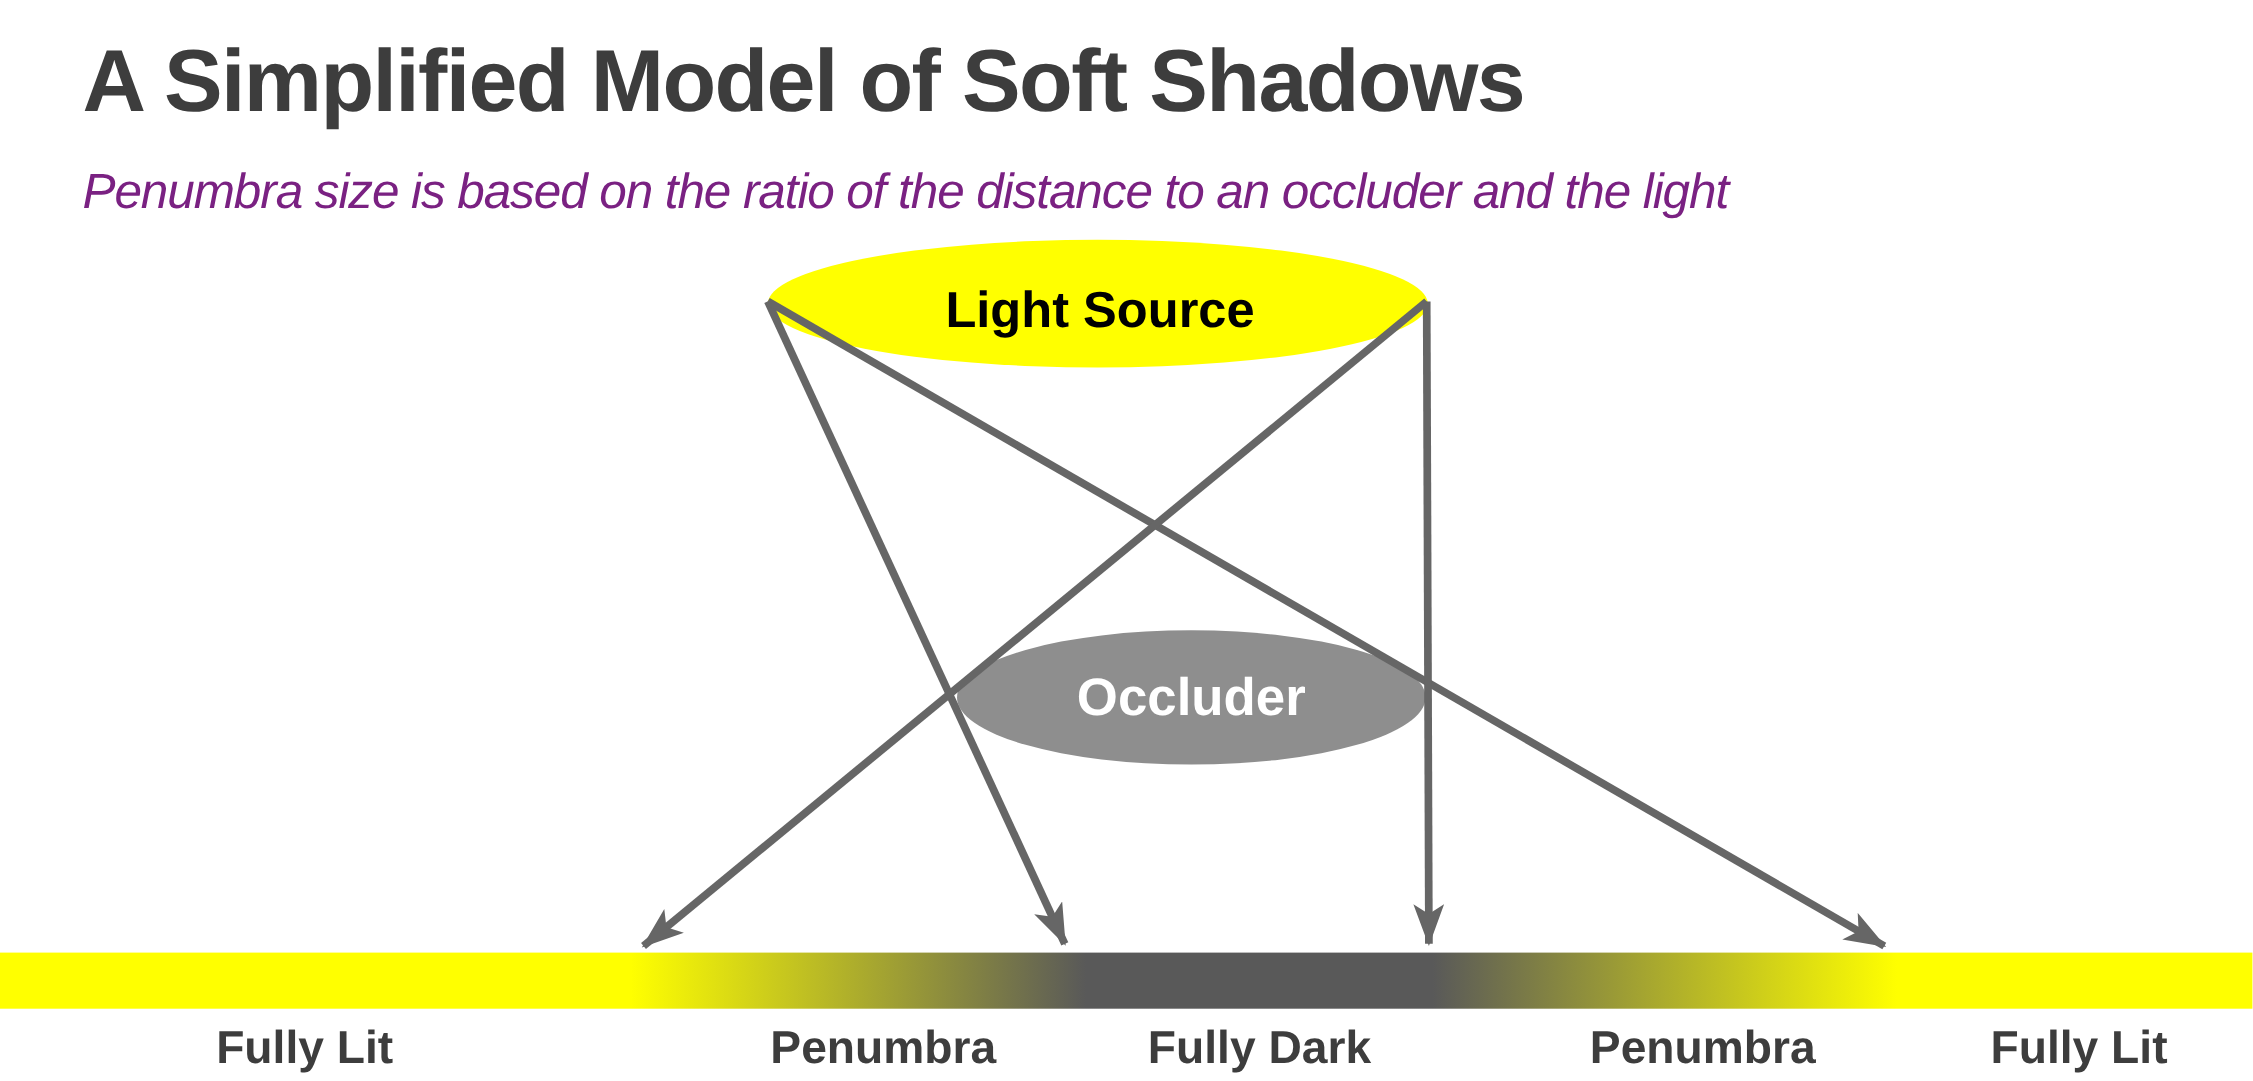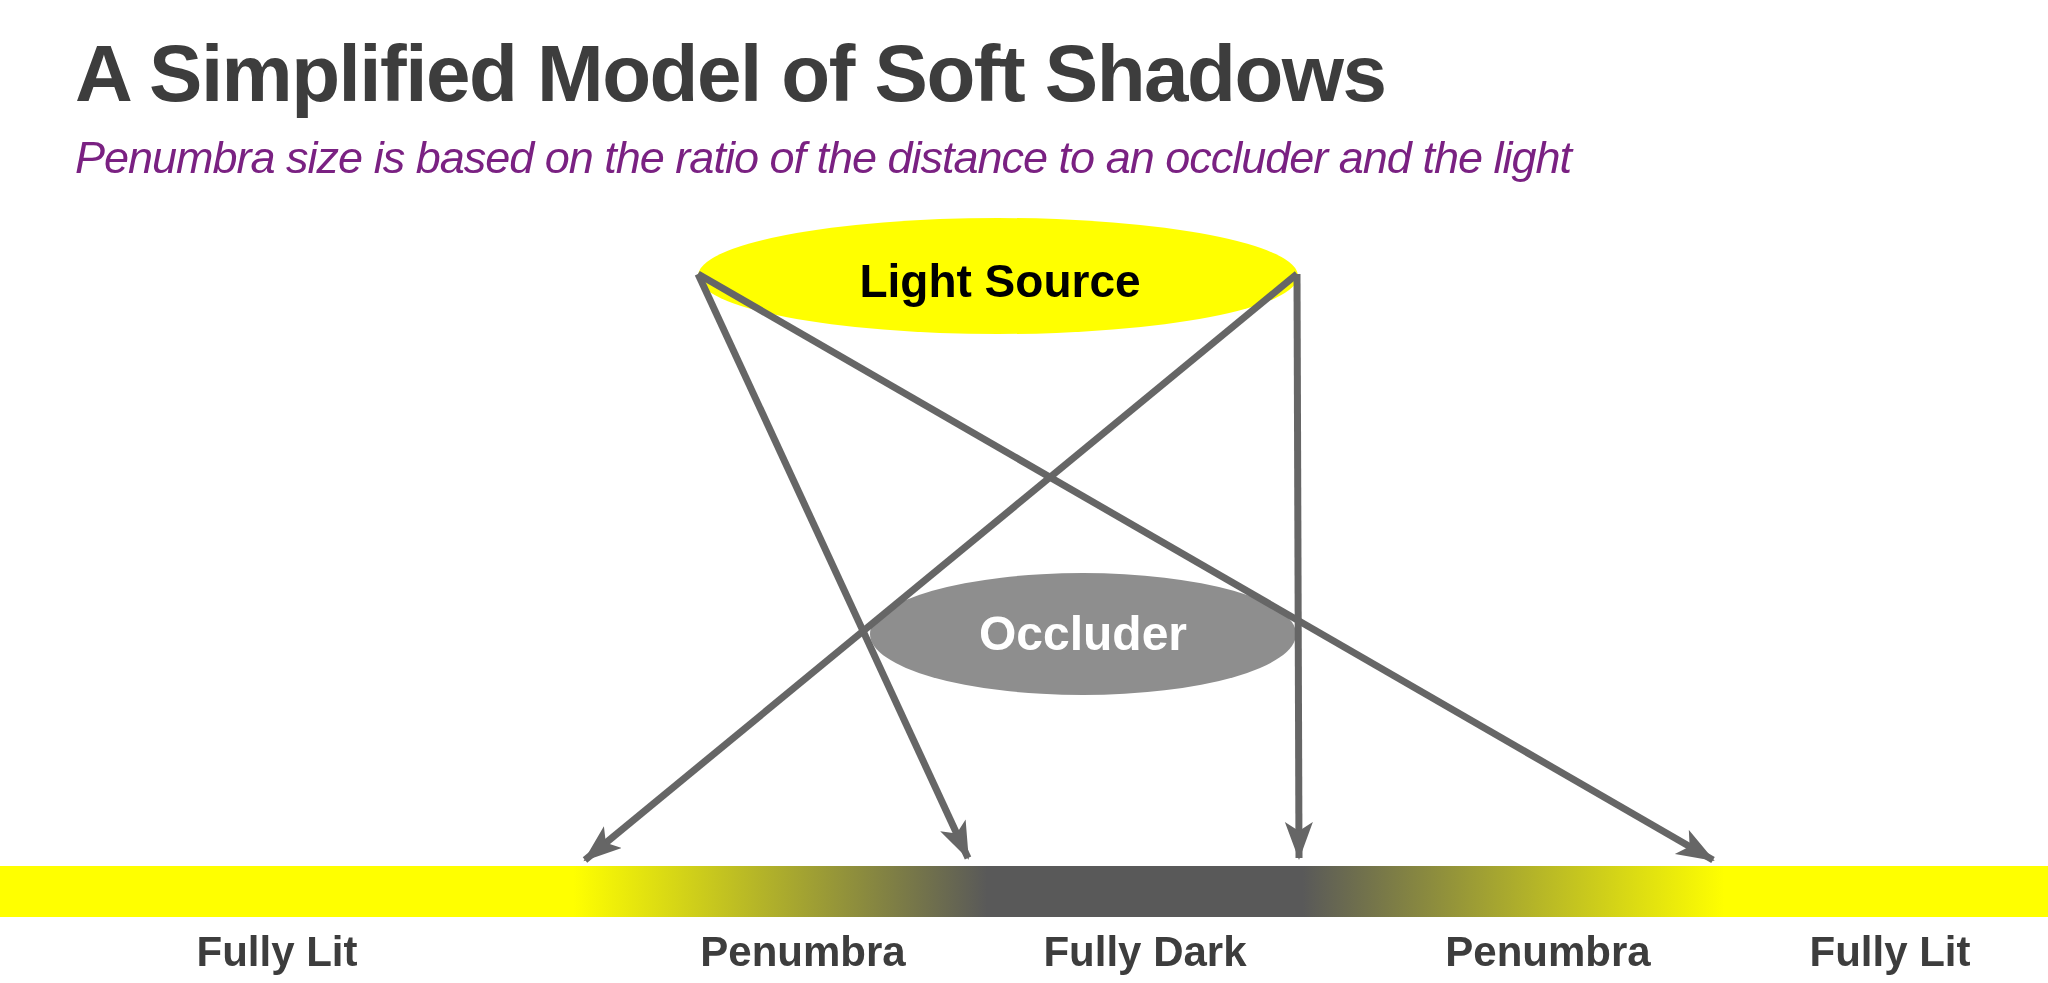--- a/index.html
+++ b/index.html
@@ -19,21 +19,21 @@
     top: 28px;
     font-size: 80px;
     font-weight: bold;
     letter-spacing: -1.5px;
     white-space: nowrap;
   }
 
   .subtitle {
     position: absolute;
     left: 75px;
-    top: 132px;
+    top: 148px;
     font-size: 45px;
     font-style: italic;
     letter-spacing: -1px;
     white-space: nowrap;
   }
 
   svg.diagram-canvas {
     position: absolute;
     left: 0;
     top: 0;

